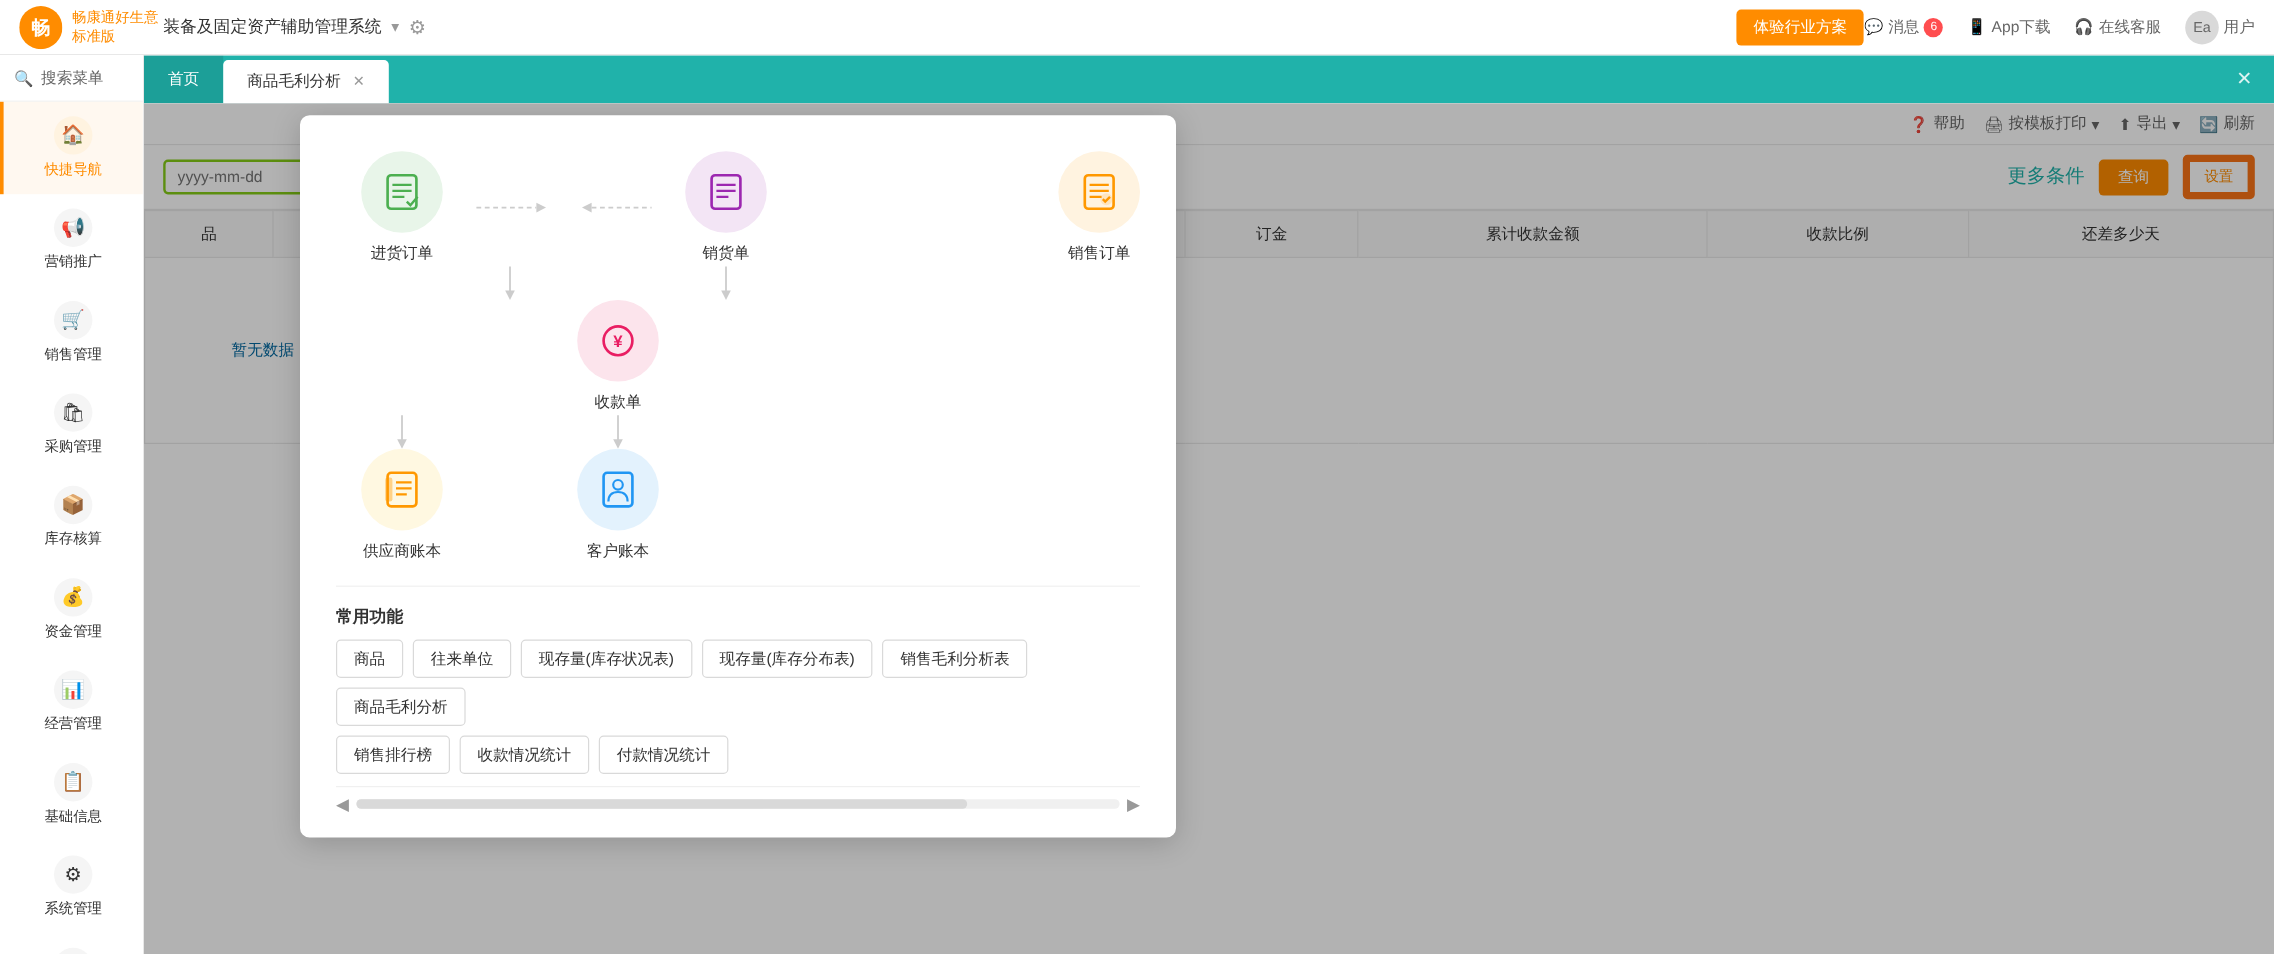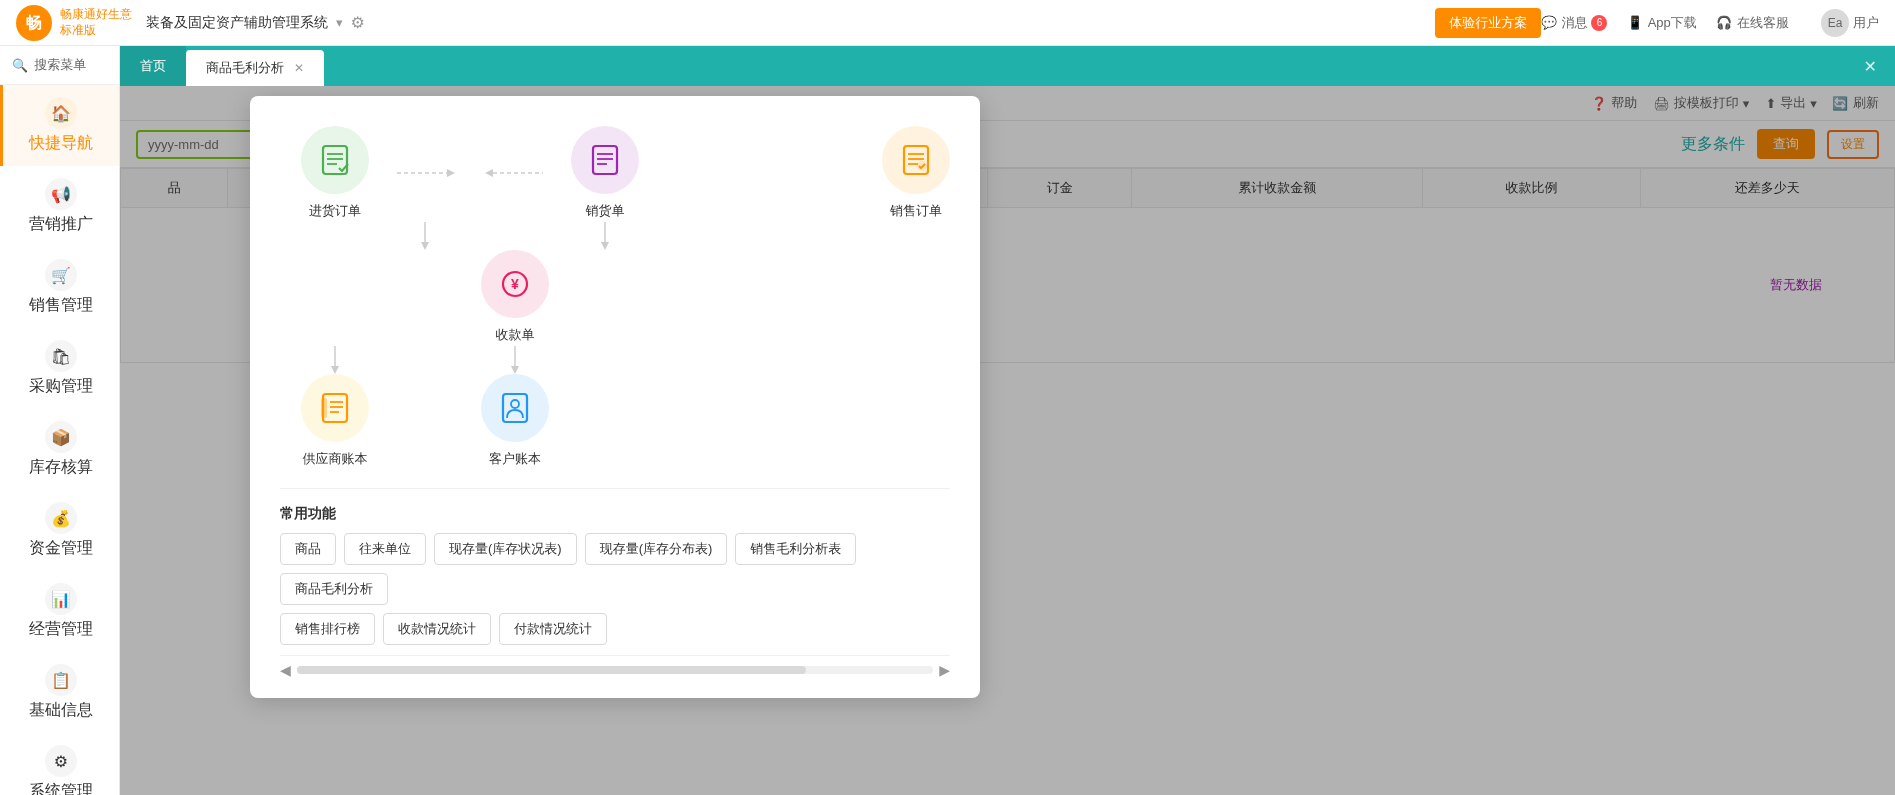--- a/index.html
+++ b/index.html
@@ -29,21 +29,20 @@
     .logo-text {
       font-size: 12px;
       color: #ff8c00;
       line-height: 1.3;
     }
     .system-title {
       flex: 1;
       display: flex;
       align-items: center;
       gap: 8px;
-      margin-left: 10px;
     }
     .system-title-text {
       font-size: 14px;
       color: #333;
     }
     .header-right {
       display: flex;
       align-items: center;
       gap: 20px;
       margin-left: auto;
@@ -71,21 +70,20 @@
     .user-avatar {
       width: 28px;
       height: 28px;
       border-radius: 50%;
       background: #d9d9d9;
       display: flex;
       align-items: center;
       justify-content: center;
       font-size: 12px;
       color: #666;
-      margin-left: 12px;
     }
     .try-btn {
       background: #ff8c00;
       color: #fff;
       border: none;
       border-radius: 4px;
       padding: 6px 14px;
       font-size: 13px;
       cursor: pointer;
     }
@@ -131,21 +129,21 @@
     .sidebar-item .icon-circle {
       width: 32px;
       height: 32px;
       border-radius: 50%;
       display: flex;
       align-items: center;
       justify-content: center;
       font-size: 16px;
     }
     .sidebar-item .label {
-      font-size: 16px;
+      font-size: 12px;
       color: #333;
       text-align: right;
     }
     .sidebar-item.active .label { color: #ff8c00; }
 
     
     .content-area {
       flex: 1;
       display: flex;
       flex-direction: column;
@@ -224,21 +222,21 @@
       color: #fff;
       border: none;
       border-radius: 4px;
       padding: 6px 16px;
       cursor: pointer;
       font-size: 13px;
     }
     .set-btn {
       background: #fff;
       color: #ff8c00;
-      border: 2px solid #f97316;
+      border: 6px solid #f97316;
       border-radius: 4px;
       padding: 4px 12px;
       cursor: pointer;
       font-size: 12px;
     }
 
     
     .filter-row {
       background: #fff;
       padding: 8px 16px;
@@ -285,23 +283,23 @@
       font-weight: normal;
       text-align: center;
     }
     .data-table td {
       border: 1px solid #e8e8e8;
       padding: 8px 12px;
       font-size: 13px;
       text-align: center;
     }
     .empty-data {
-      text-align: right;
+      text-align: left;
       padding: 60px;
-      color: #a21caf;
+      color: #0369a1;
       font-size: 13px;
     }
 
     
     .modal-overlay {
       position: absolute;
       top: 0; left: 0; right: 0; bottom: 0;
       background: rgba(0,0,0,0.3);
       z-index: 100;
       display: flex;

